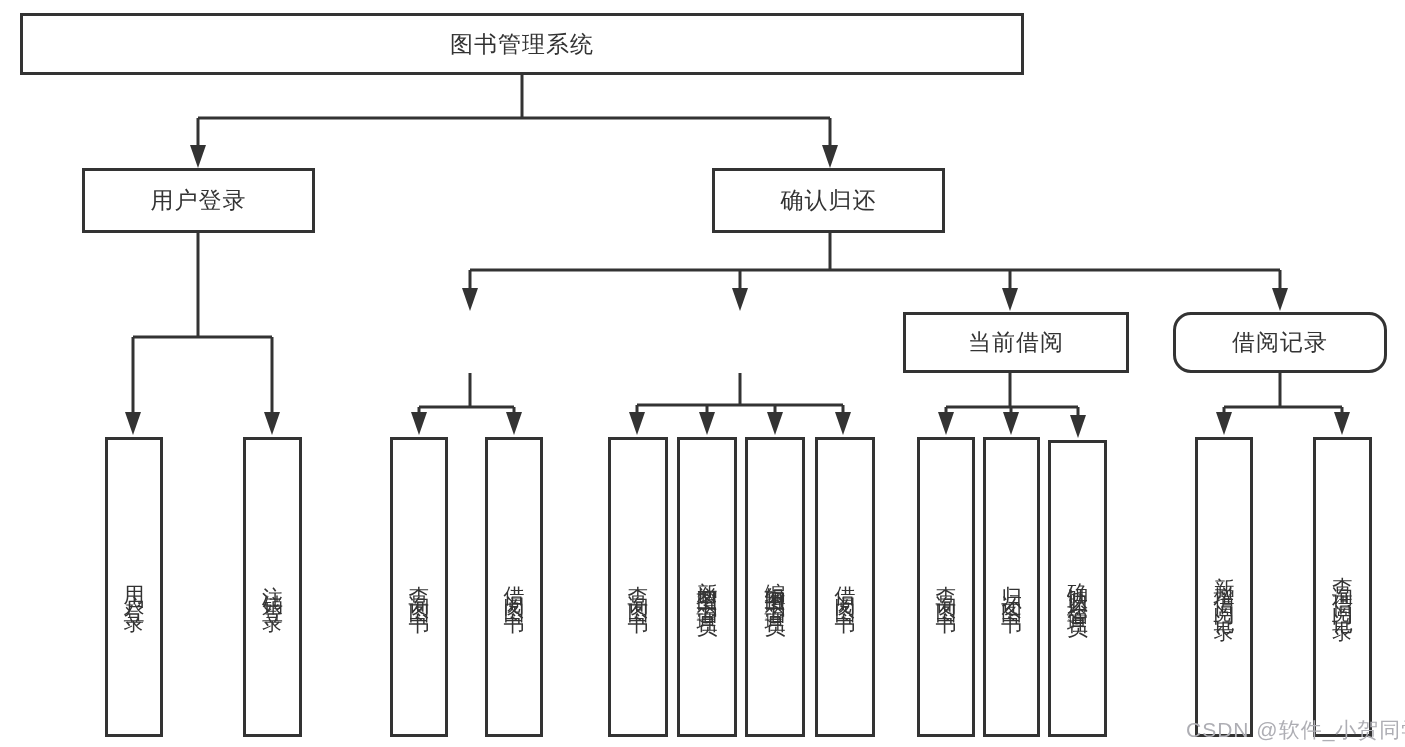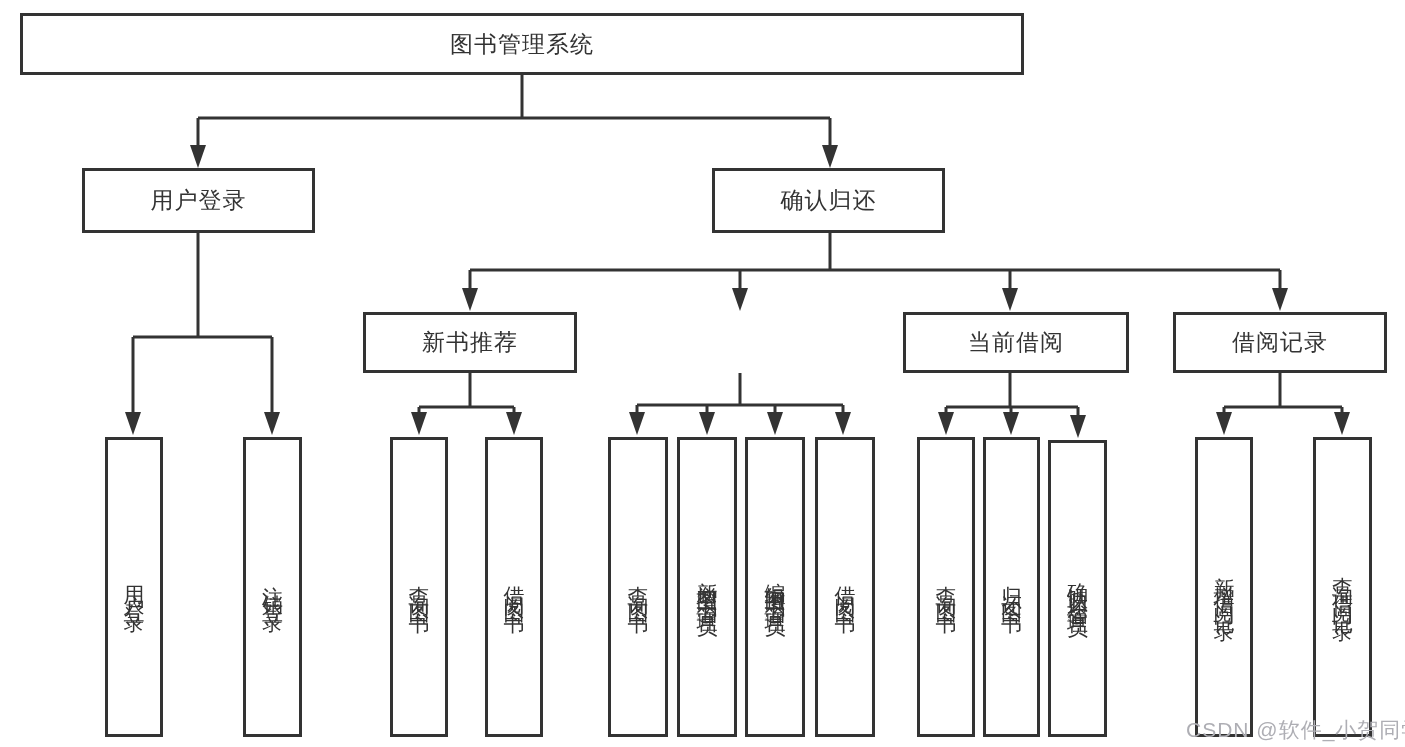--- a/index.html
+++ b/index.html
@@ -58,21 +58,21 @@
     letter-spacing: 5px;
   }
   
   .root-box   { left: 20px;   top: 13px;  width: 1004px; height: 62px; }
   .l2-a       { left: 82px;   top: 168px; width: 233px;  height: 65px; }
   .l2-b       { left: 712px;  top: 168px; width: 233px;  height: 65px; }
   .l3         { top: 312px; height: 61px; }
   .l3-a       { left: 363px;  width: 214px; }
   .l3-b       { left: 633px;  width: 215px; }
   .l3-c       { left: 903px;  width: 226px; }
-  .l3-d       { left: 1173px; width: 214px; }
+  .l3-d       { left: 1173px; width: 214px; border-radius: 18px; }
   .l4         { top: 437px; height: 300px; }
   .l4-0  { left: 105px;  width: 58px; }
   .l4-1  { left: 243px;  width: 59px; }
   .l4-2  { left: 390px;  width: 58px; }
   .l4-3  { left: 485px;  width: 58px; }
   .l4-4  { left: 608px;  width: 60px; }
   .l4-5  { left: 677px;  width: 60px; }
   .l4-6  { left: 745px;  width: 60px; }
   .l4-7  { left: 815px;  width: 60px; }
   .l4-8  { left: 917px;  width: 58px; }
@@ -169,23 +169,20 @@
     <span class="hlabel">图书管理系统</span>
   </div>
 
   <div class="box l2-a">
     <span class="hlabel">用户登录</span>
   </div>
   <div class="box l2-b">
     <span class="hlabel">确认归还</span>
   </div>
 
-  <div class="box l3 l3-a">
-    <span class="hlabel">新书推荐</span>
-  </div>
   <div class="box l3 l3-c">
     <span class="hlabel">当前借阅</span>
   </div>
   <div class="box l3 l3-d">
     <span class="hlabel">借阅记录</span>
   </div>
 
   <div class="box l4 l4-0">
     <span class="vtext">用户登录</span>
   </div>

